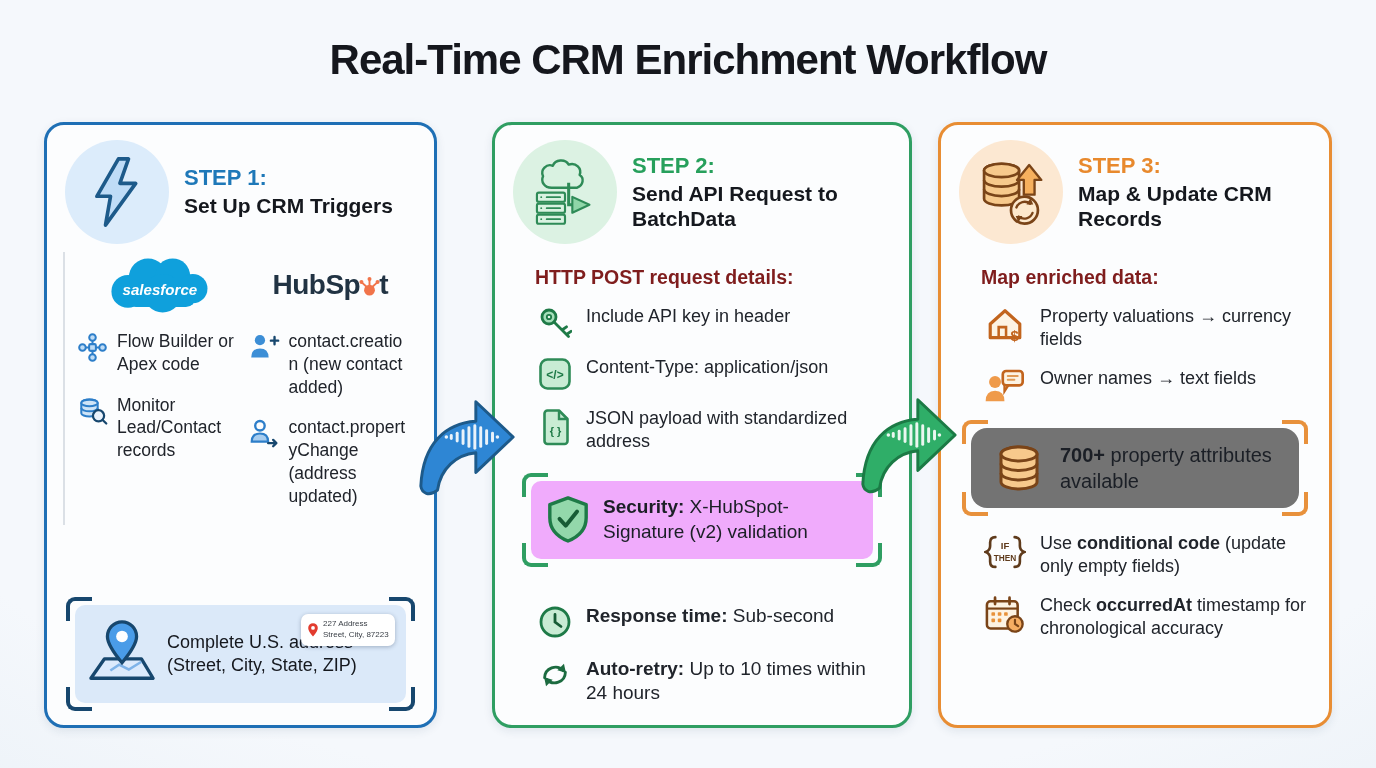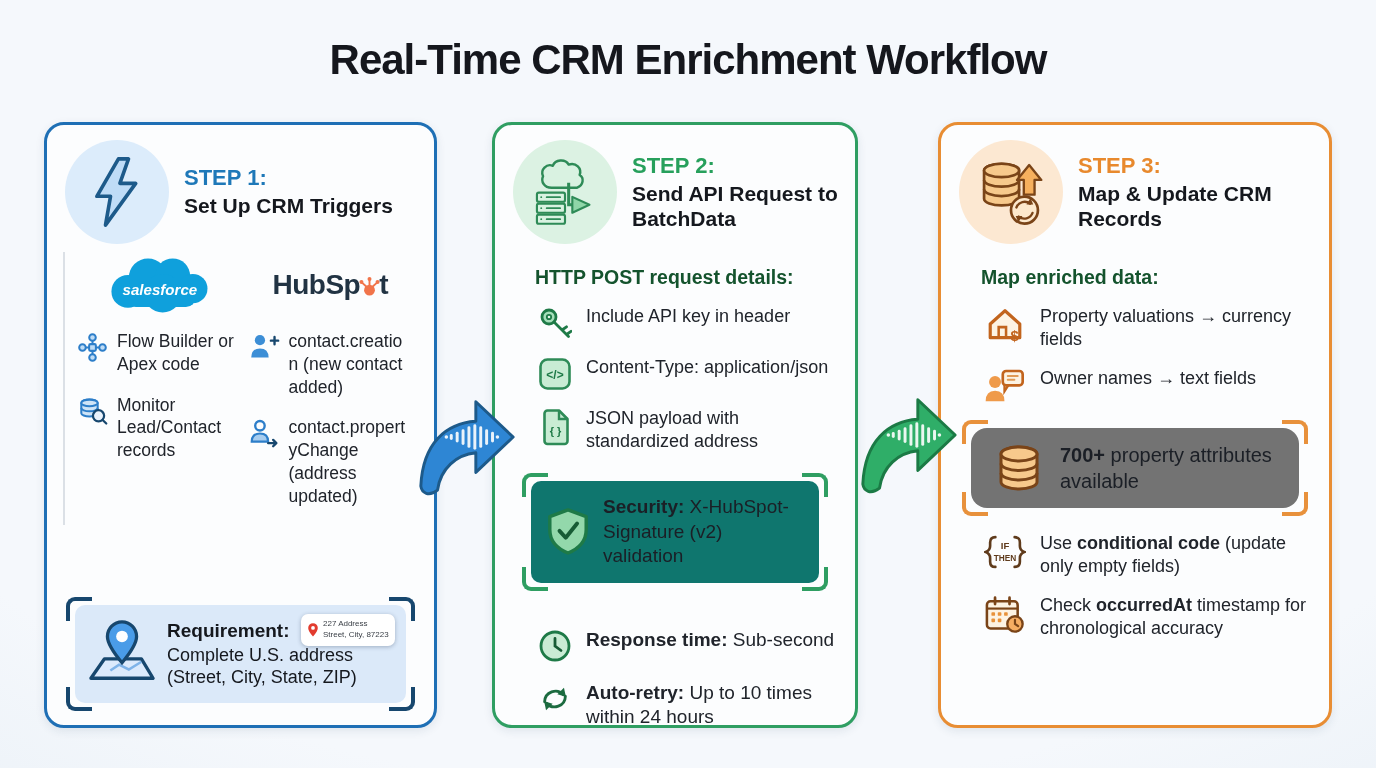--- a/index.html
+++ b/index.html
@@ -14,21 +14,21 @@
     position:absolute; top:36px; left:0; width:100%;
     text-align:center; font-size:42px; font-weight:800;
     letter-spacing:-1px; color:#15171d;
   }
   .panel {
     position:absolute; top:122px; height:606px;
     background:#fcfdfe; border-radius:20px; border:3.5px solid;
     box-shadow:0 3px 10px rgba(30,60,90,.10);
   }
   #panel1 { left:44px;  width:393px; border-color:#1e6fb5; }
-  #panel2 { left:492px; width:366px; border-color:#2f9e62; }
+  #panel2 { left:492px; width:420px; border-color:#2f9e62; }
   #panel3 { left:938px; width:394px; border-color:#e88d33; }
 
   .panel-header { display:flex; align-items:center; gap:15px; padding:15px 14px 0 18px; }
   .icon-circle { width:104px; height:104px; border-radius:50%; flex:none;
                  display:flex; align-items:center; justify-content:center; }
   #panel1 .icon-circle { background:#dcecfb; }
   #panel2 .icon-circle { background:#dcf2e3; }
   #panel3 .icon-circle { background:#fce8d2; }
   .step-label { font-size:22px; font-weight:800; margin-bottom:3px; }
   #panel1 .step-label { color:#1e78b8; }
@@ -64,30 +64,30 @@
   .req-icon { flex:none; }
   .req-text { font-size:18px; line-height:1.26; color:#15181e; }
   .req-text b { display:block; font-size:19px; margin-bottom:1px; }
   .addr-card { position:absolute; top:9px; right:11px; width:94px;
                background:#fff; border-radius:7px; box-shadow:0 1px 4px rgba(20,40,70,.3);
                padding:5px 6px; display:flex; align-items:center; gap:4px; }
   .addr-card svg { flex:none; width:12px; height:16px; }
   .addr-lines { font-size:8px; line-height:1.35; color:#3c4148; }
 
   
-  .p-heading { margin:22px 18px 0 40px; font-size:19.5px; font-weight:800; color:#14532d; }
+  .p-heading { margin:22px 18px 0 40px; font-size:19.5px; font-weight:800; color:#7f1d1d; }
   .item { display:flex; align-items:flex-start; gap:13px; margin:16px 18px 16px 42px;
           font-size:18px; line-height:1.28; color:#20242b; }
   .item .iicon { flex:none; width:36px; display:flex; justify-content:center; padding-top:1px; }
   .item .iicon svg { width:34px; height:34px; }
   .item .iicon.tall svg { height:38px; }
   #panel3 .item .iicon { width:44px; }
   #panel3 .item .iicon svg { width:42px; height:38px; }
 
-  .sec-box { margin:28px 36px 0 36px; background:#0f766e; border-radius:10px;
+  .sec-box { margin:28px 36px 0 36px; background:#f0abfc; border-radius:10px;
              padding:14px 14px; display:flex; gap:12px; align-items:center;
              font-size:19px; line-height:1.3; --bkc:#2f9e62; }
   .sec-box svg { flex:none; width:46px; height:50px; }
   .p2-footer { margin-top:45px; }
   .p2-footer .item { font-size:19px; margin:18px 18px 18px 42px; }
 
   .hl-box { margin:22px 30px 0 30px; background:#737373; border-radius:16px;
             padding:14px 22px; display:flex; gap:15px; align-items:center;
             font-size:20px; line-height:1.3; --bkc:#e8913c; }
   .hl-box svg { flex:none; width:52px; height:52px; }
@@ -211,21 +211,21 @@
       <i class="bk br"></i>
     <span class="req-icon">
       <svg viewBox="0 0 76 70" width="74" height="68">
         <path d="M6 62 L20 42 H58 L70 62 Z" fill="#dceafc" stroke="#17476e" stroke-width="3.4" stroke-linejoin="round"></path>
         <path d="M26 54 l9-6 10 5 13-8" fill="none" stroke="#7fb3e8" stroke-width="2.6"></path>
         <path d="M38 4 a15 15 0 0 1 15 15 q0 9-15 27 q-15-18-15-27 A15 15 0 0 1 38 4 z" fill="#4a9ce8" stroke="#17476e" stroke-width="3.4"></path>
         <circle cx="38" cy="19" r="6" fill="#ffffff"></circle>
       </svg>
     </span>
     <span class="req-text">
-      <b>Requirement:</b><span>Complete U.S. address (Street, City, State, ZIP)</span>
+      <span>Complete U.S. address (Street, City, State, ZIP)</span>
     </span>
     <span class="addr-card">
       <svg viewBox="0 0 14 18">
           <path d="M7 1 a5.6 5.6 0 0 1 5.6 5.6 q0 3.6-5.6 10 q-5.6-6.4-5.6-10 A5.6 5.6 0 0 1 7 1 z" fill="#e23b2e"></path>
           <circle cx="7" cy="6.6" r="2.2" fill="#fff"></circle>
         </svg>
       <span class="addr-lines">
         <span>227 Address</span><br>
         <span>Street, City, 87223</span>
       </span>

